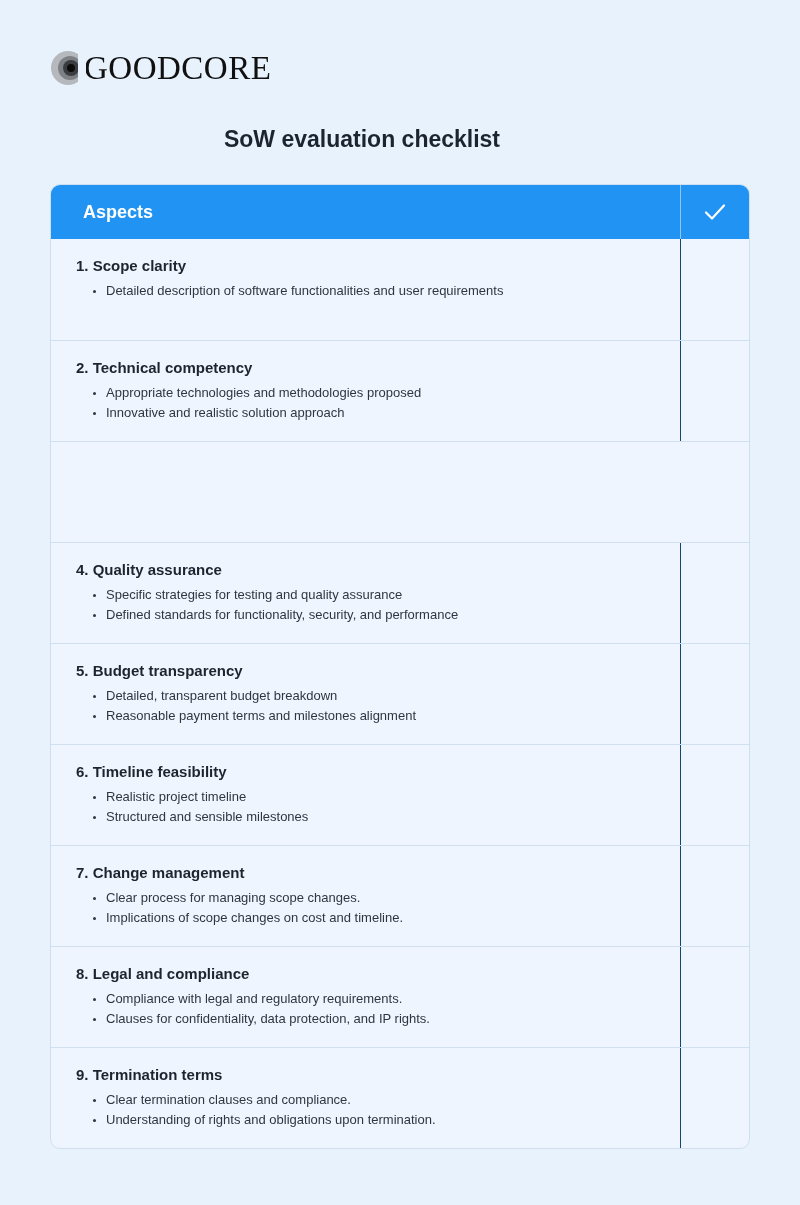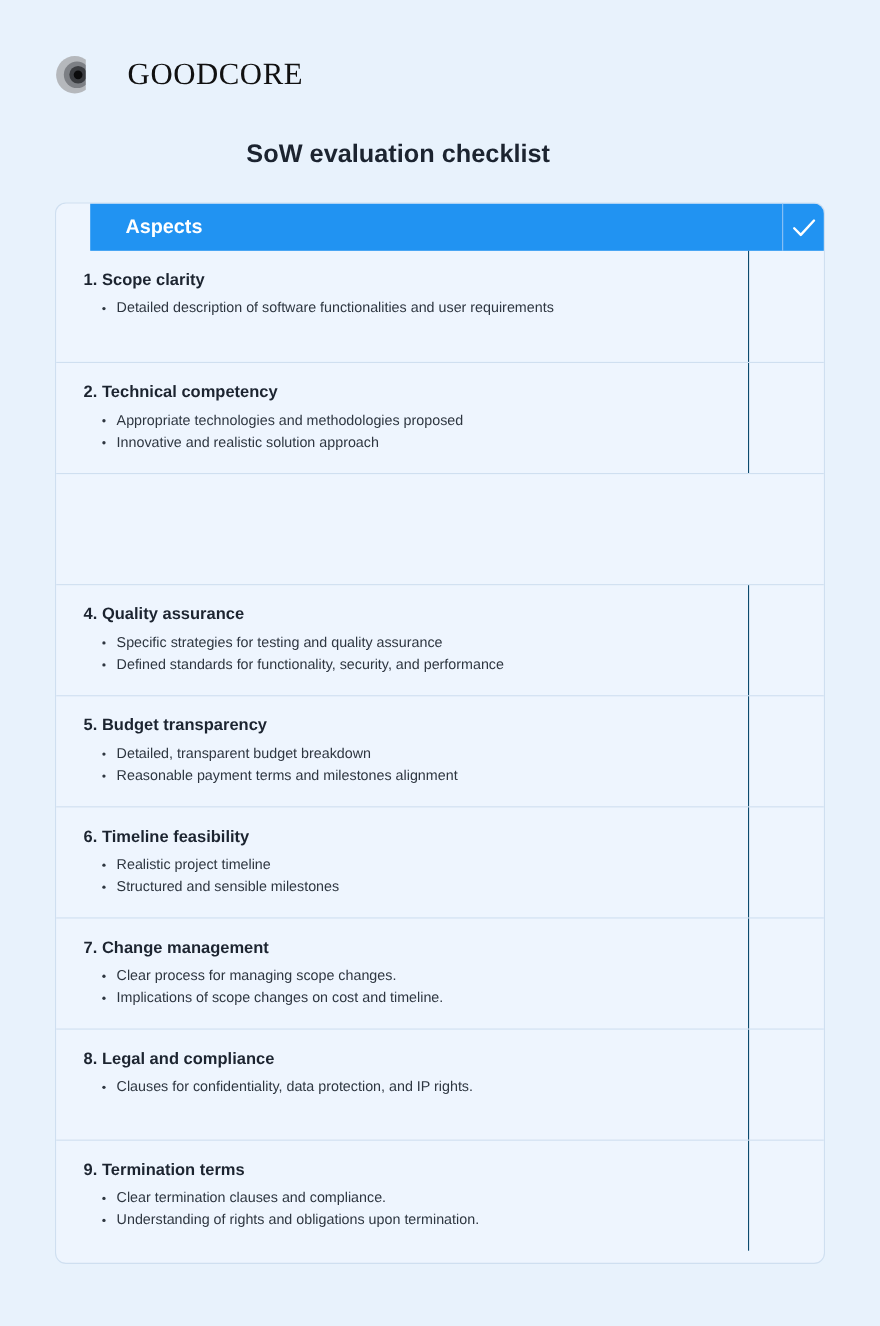--- a/index.html
+++ b/index.html
@@ -11,33 +11,33 @@
     position: relative;
     overflow: hidden;
   }
   .logo {
     position: absolute; left: 50px; top: 50px; height: 36px;
     display: flex; align-items: center;
   }
   .logo-mark { width: 36px; height: 36px; position: relative; margin-right: -2px; }
   .logo-text {
     font-family: "Liberation Serif", "DejaVu Serif", serif;
-    font-size: 28px; letter-spacing: 0.5px; color: #111; line-height: 1; margin-left: 32px;
+    font-size: 33px; letter-spacing: 0.5px; color: #111; line-height: 1;
   }
   .title {
     position: absolute; top: 126px; left: 0; width: 724px;
     text-align: center; font-size: 23px; font-weight: bold; color: #1c2430;
   }
   .table {
     position: absolute; left: 50px; top: 184px; width: 700px; height: 965px;
     border: 1px solid #cfdff0; border-radius: 10px; overflow: hidden;
     background: #eef5fe;
   }
   .thead {
-    height: 43px; background: #2193f2; display: flex; align-items: center; margin-left: 31px;
+    height: 54px; background: #2193f2; display: flex; align-items: center;
   }
   .thead .aspects {
     width: 630px; height: 100%; padding-left: 32px; display: flex; align-items: center;
     color: #fff; font-weight: bold; font-size: 18px; border-right: 1px solid #8fc4f5;
   }
   .thead .check {
     flex: 1; height: 100%; display: flex; align-items: center; justify-content: center;
   }
   .row {
     height: 101px; display: flex; border-top: 1px solid #cfdff0;
@@ -140,20 +140,21 @@
             <li>Clear process for managing scope changes.</li>
             <li>Implications of scope changes on cost and timeline.</li>
           </ul>
         </div>
         <div class="box"></div>
       </div>
       <div class="row">
         <div class="cell">
           <h3>8. Legal and compliance</h3>
           <ul>
+            <li>Compliance with legal and regulatory requirements.</li>
             <li>Clauses for confidentiality, data protection, and IP rights.</li>
           </ul>
         </div>
         <div class="box"></div>
       </div>
       <div class="row">
         <div class="cell">
           <h3>9. Termination terms</h3>
           <ul>
             <li>Clear termination clauses and compliance.</li>

